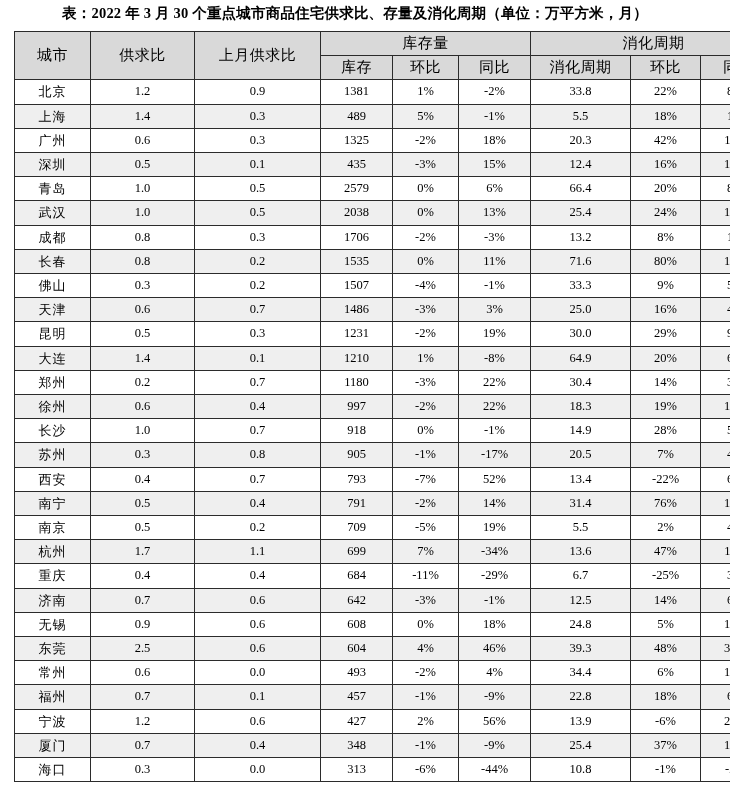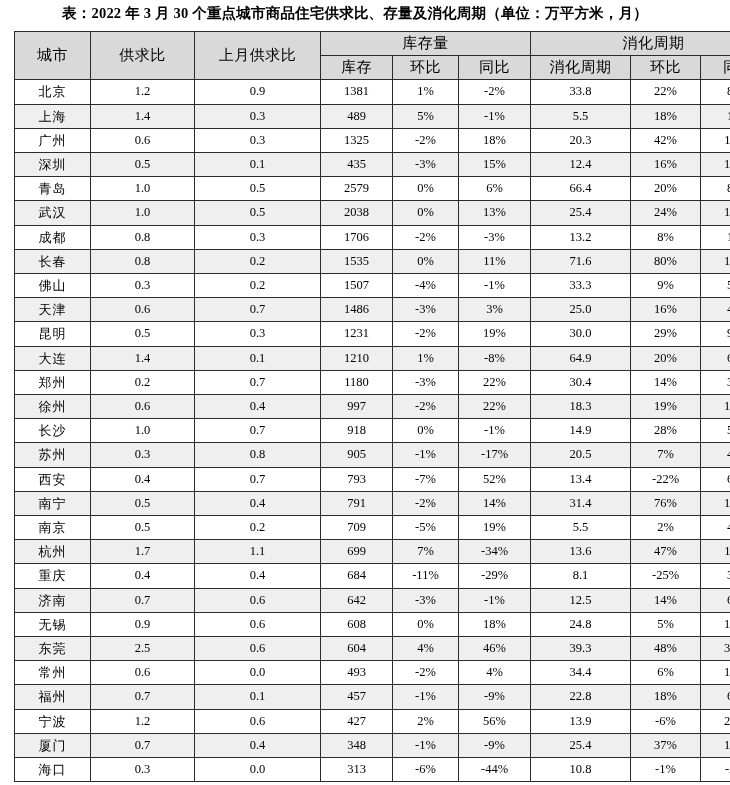--- a/index.html
+++ b/index.html
@@ -332,21 +332,21 @@
           <td>47%</td>
           <td>113%</td>
         </tr>
         <tr class="odd">
           <td class="city-cell">重庆</td>
           <td>0.4</td>
           <td>0.4</td>
           <td>684</td>
           <td>-11%</td>
           <td>-29%</td>
-          <td>8.1</td>
+          <td>6.7</td>
           <td>-25%</td>
           <td>38%</td>
         </tr>
         <tr class="even">
           <td class="city-cell">济南</td>
           <td>0.7</td>
           <td>0.6</td>
           <td>642</td>
           <td>-3%</td>
           <td>-1%</td>

